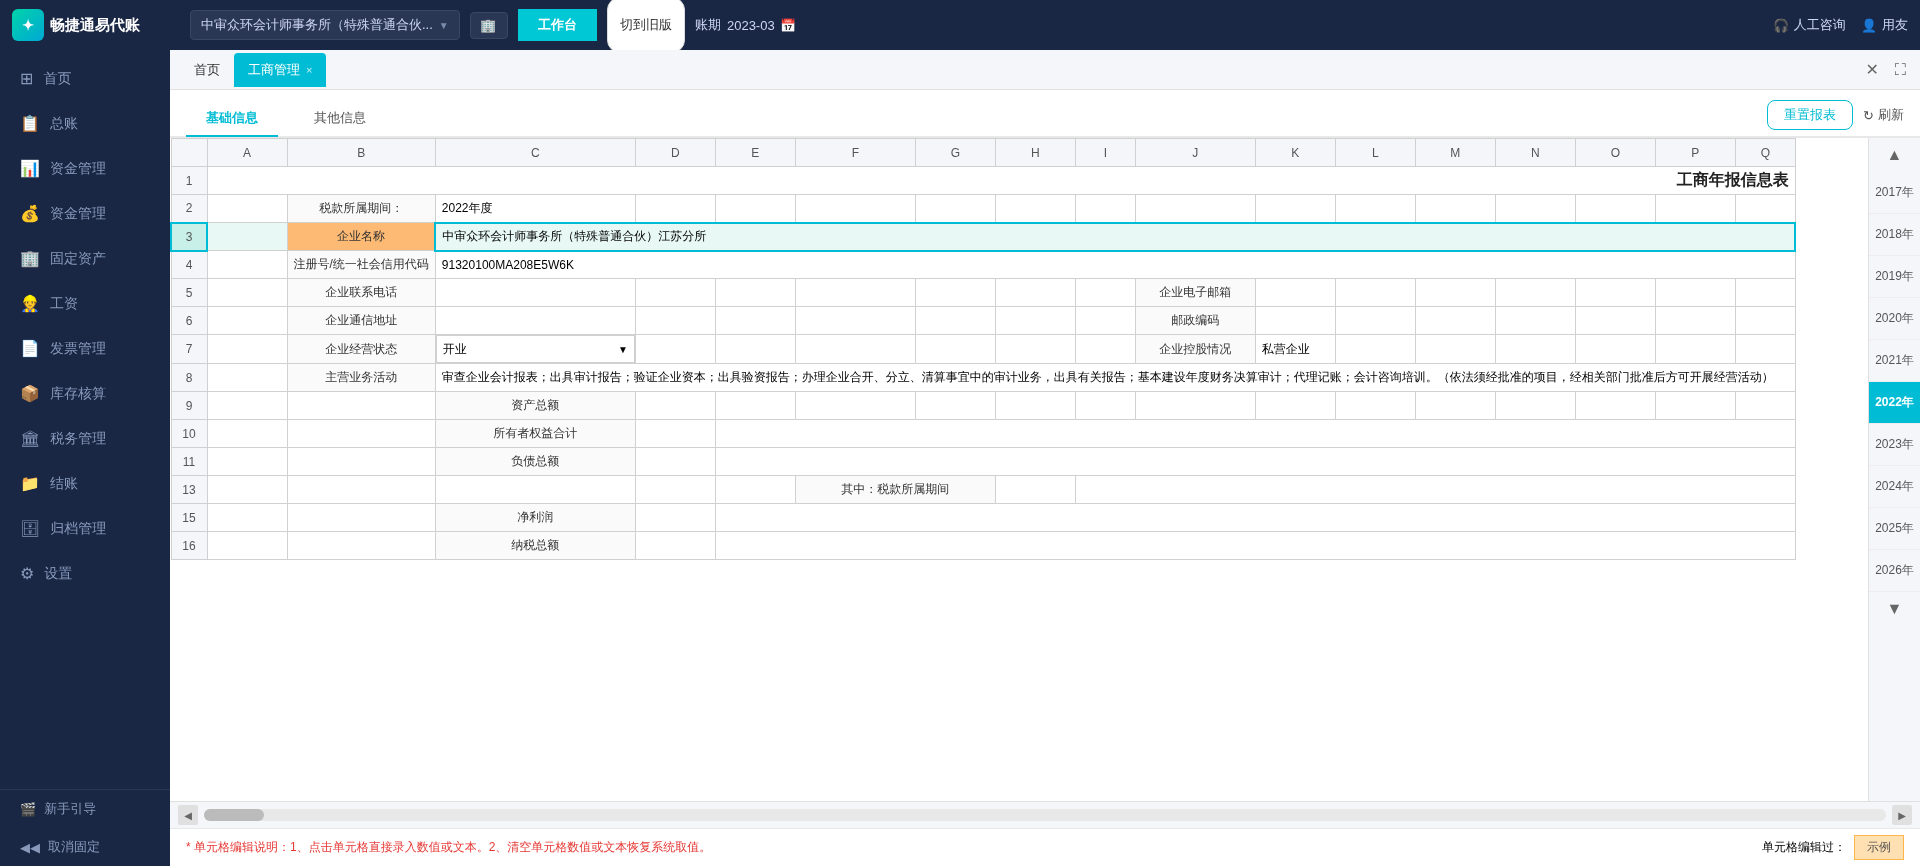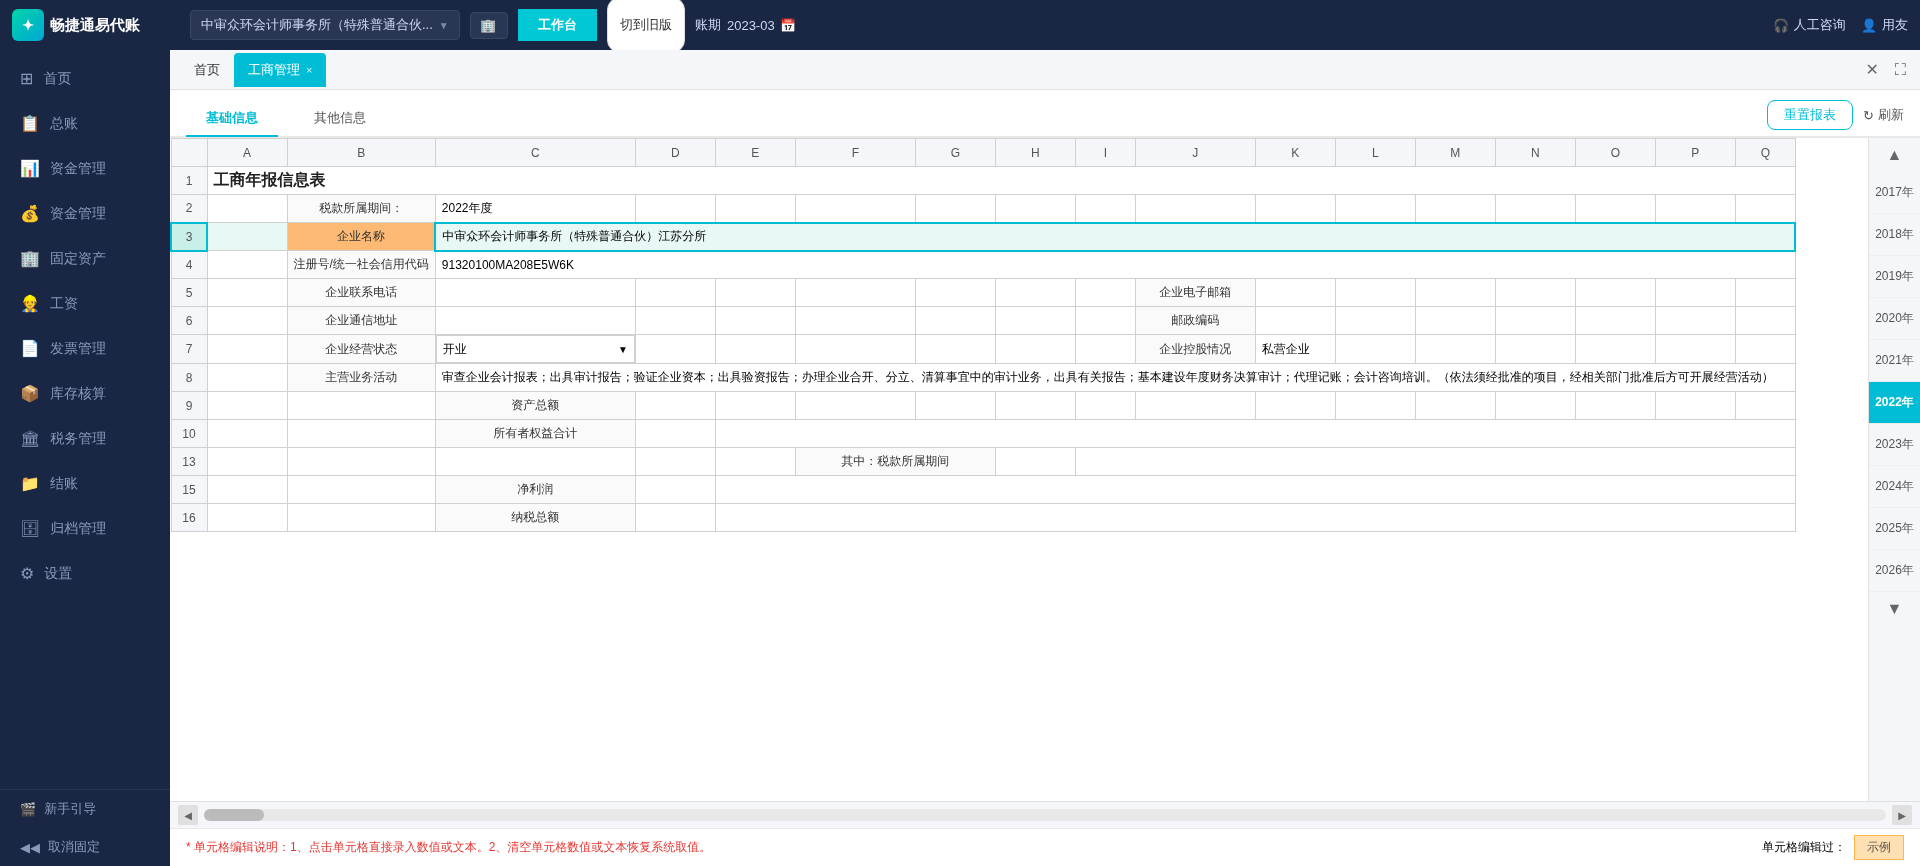--- a/index.html
+++ b/index.html
@@ -267,21 +267,21 @@
     .col-J { min-width: 120px; }
     .col-K { min-width: 80px; }
     .col-L { min-width: 80px; }
     .col-M { min-width: 80px; }
     .col-N { min-width: 80px; }
     .col-O { min-width: 80px; }
     .col-P { min-width: 80px; }
     .col-Q { min-width: 60px; }
 
     .title-cell {
-      text-align: left;
+      text-align: right;
       font-size: 16px;
       font-weight: bold;
       color: #222;
     }
     .label-cell {
       text-align: center;
       color: #333;
       background: #fafafa;
     }
 
@@ -669,20 +669,28 @@
 
               <tr>
                 <td class="row-num">10</td>
                 <td></td>
                 <td></td>
                 <td class="label-cell">所有者权益合计</td>
                 <td></td>
                 <td colspan="13"></td>
               </tr>
 
+              <tr>
+                <td class="row-num">11</td>
+                <td></td>
+                <td></td>
+                <td class="label-cell">负债总额</td>
+                <td></td>
+                <td colspan="13"></td>
+              </tr>
 
 
               <tr>
                 <td class="row-num">13</td>
                 <td></td>
                 <td></td>
                 <td></td>
                 <td></td>
                 <td></td>
                 <td class="label-cell" colspan="2">其中：税款所属期间</td>

